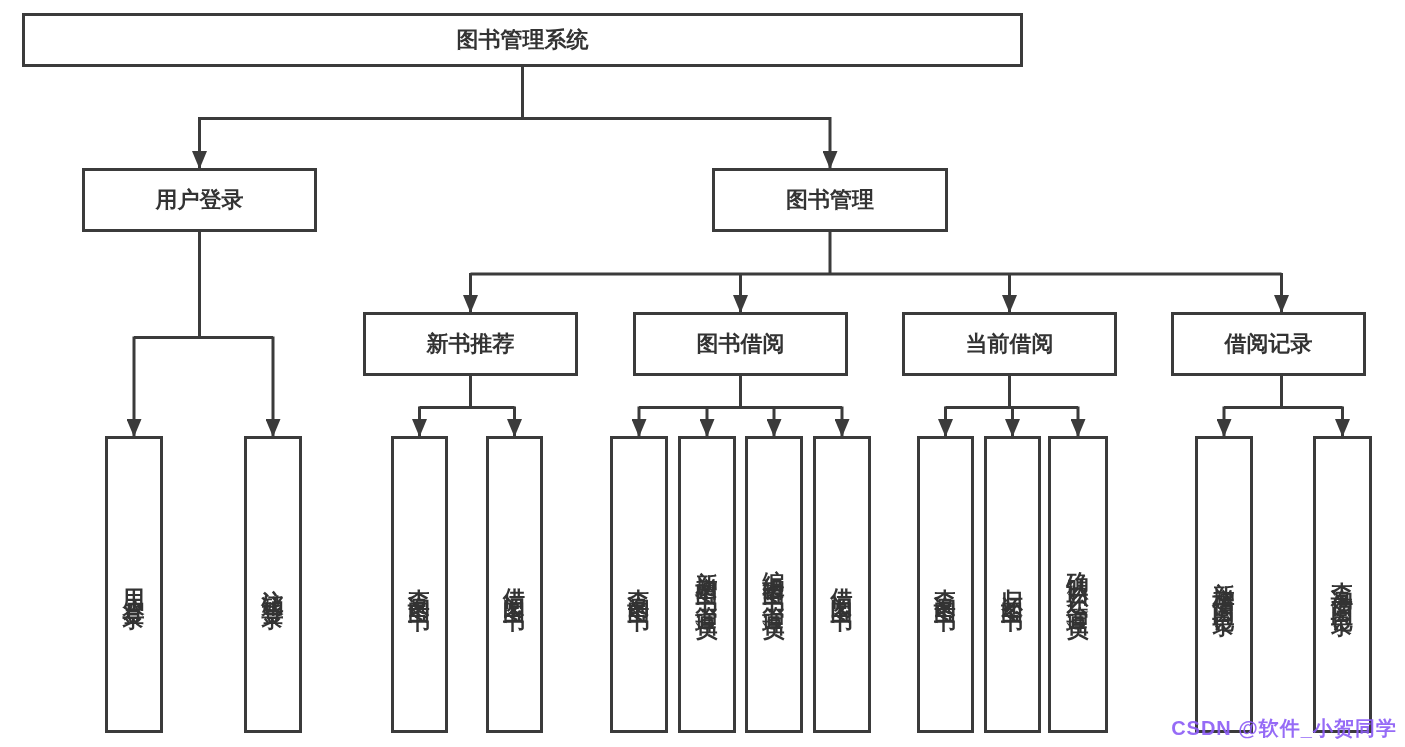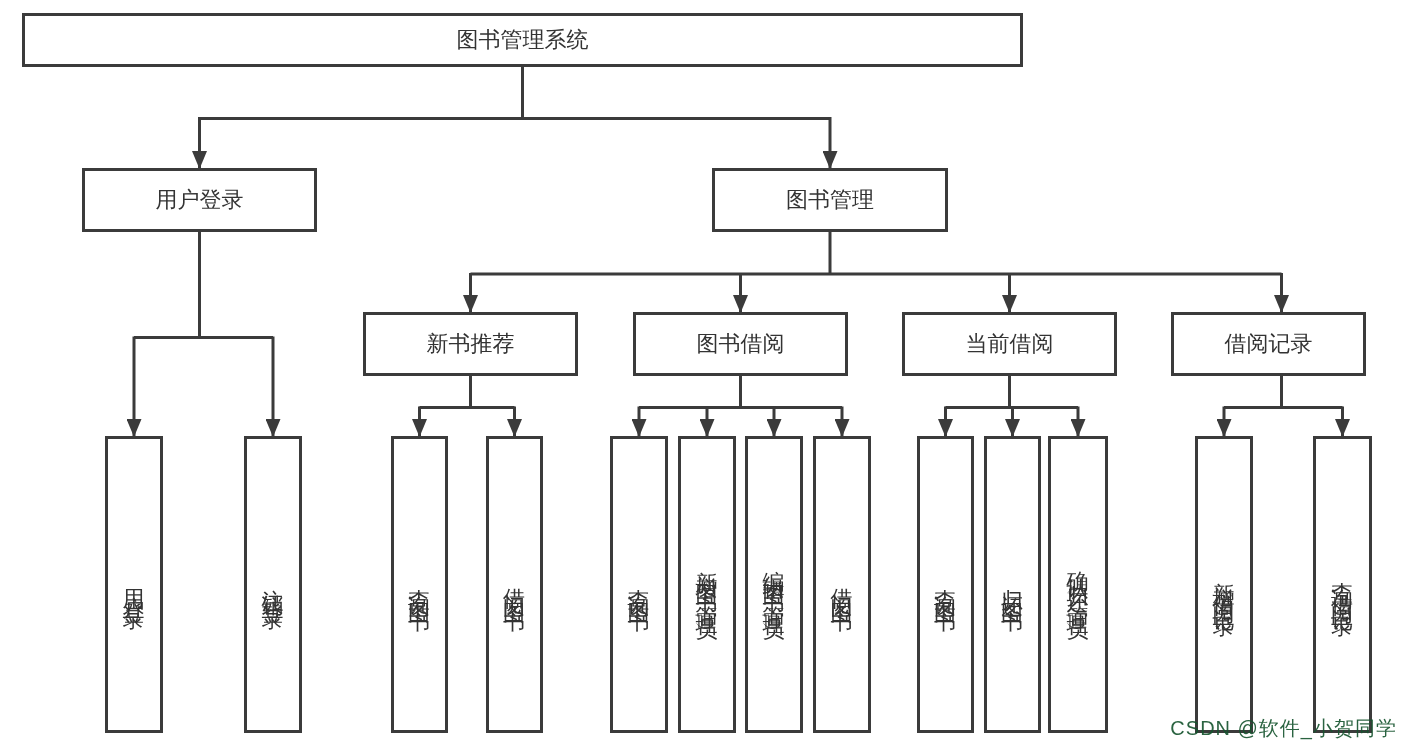--- a/index.html
+++ b/index.html
@@ -1,33 +1,33 @@
 <!DOCTYPE html>
 <html><head>
 <meta charset="utf-8">
 <style>
   html,body { margin:0; padding:0; background:#ffffff; }
   .canvas {
     position:relative; width:1405px; height:747px; background:#ffffff;
-    font-family:"Liberation Sans","DejaVu Sans",sans-serif; overflow:hidden;
+    font-family:"Liberation Sans","DejaVu Sans",sans-serif; overflow:hidden;font-weight:bold;
   }
   svg.connectors { position:absolute; left:0; top:0; }
   .ln { stroke:#3b3b3b; stroke-width:3; fill:none; }
   .hbox,.vbox {
     position:absolute; box-sizing:border-box; background:#fff;
     border:3px solid #3b3b3b; display:flex; align-items:center; justify-content:center;
     color:#333333; font-size:22px;
   }
   .vbox span {
     writing-mode:vertical-rl; text-orientation:mixed;
     letter-spacing:7px; line-height:1.05; white-space:nowrap;
   }
   .watermark {
     position:absolute; right:8px; bottom:5px; font-size:20px;
-    color:#14532d; opacity:.9; letter-spacing:1px; white-space:nowrap;
+    color:#8b5cf6; opacity:.9; letter-spacing:1px; white-space:nowrap;
   }
 </style>
 </head>
 <body>
 
 <div class="canvas">
 
   <svg class="connectors" width="1405" height="747" viewBox="0 0 1405 747">
     <defs>
       <marker id="arw" markerUnits="userSpaceOnUse" markerWidth="18" markerHeight="15" viewBox="0 0 18 15" refX="18" refY="7.5" orient="auto">

